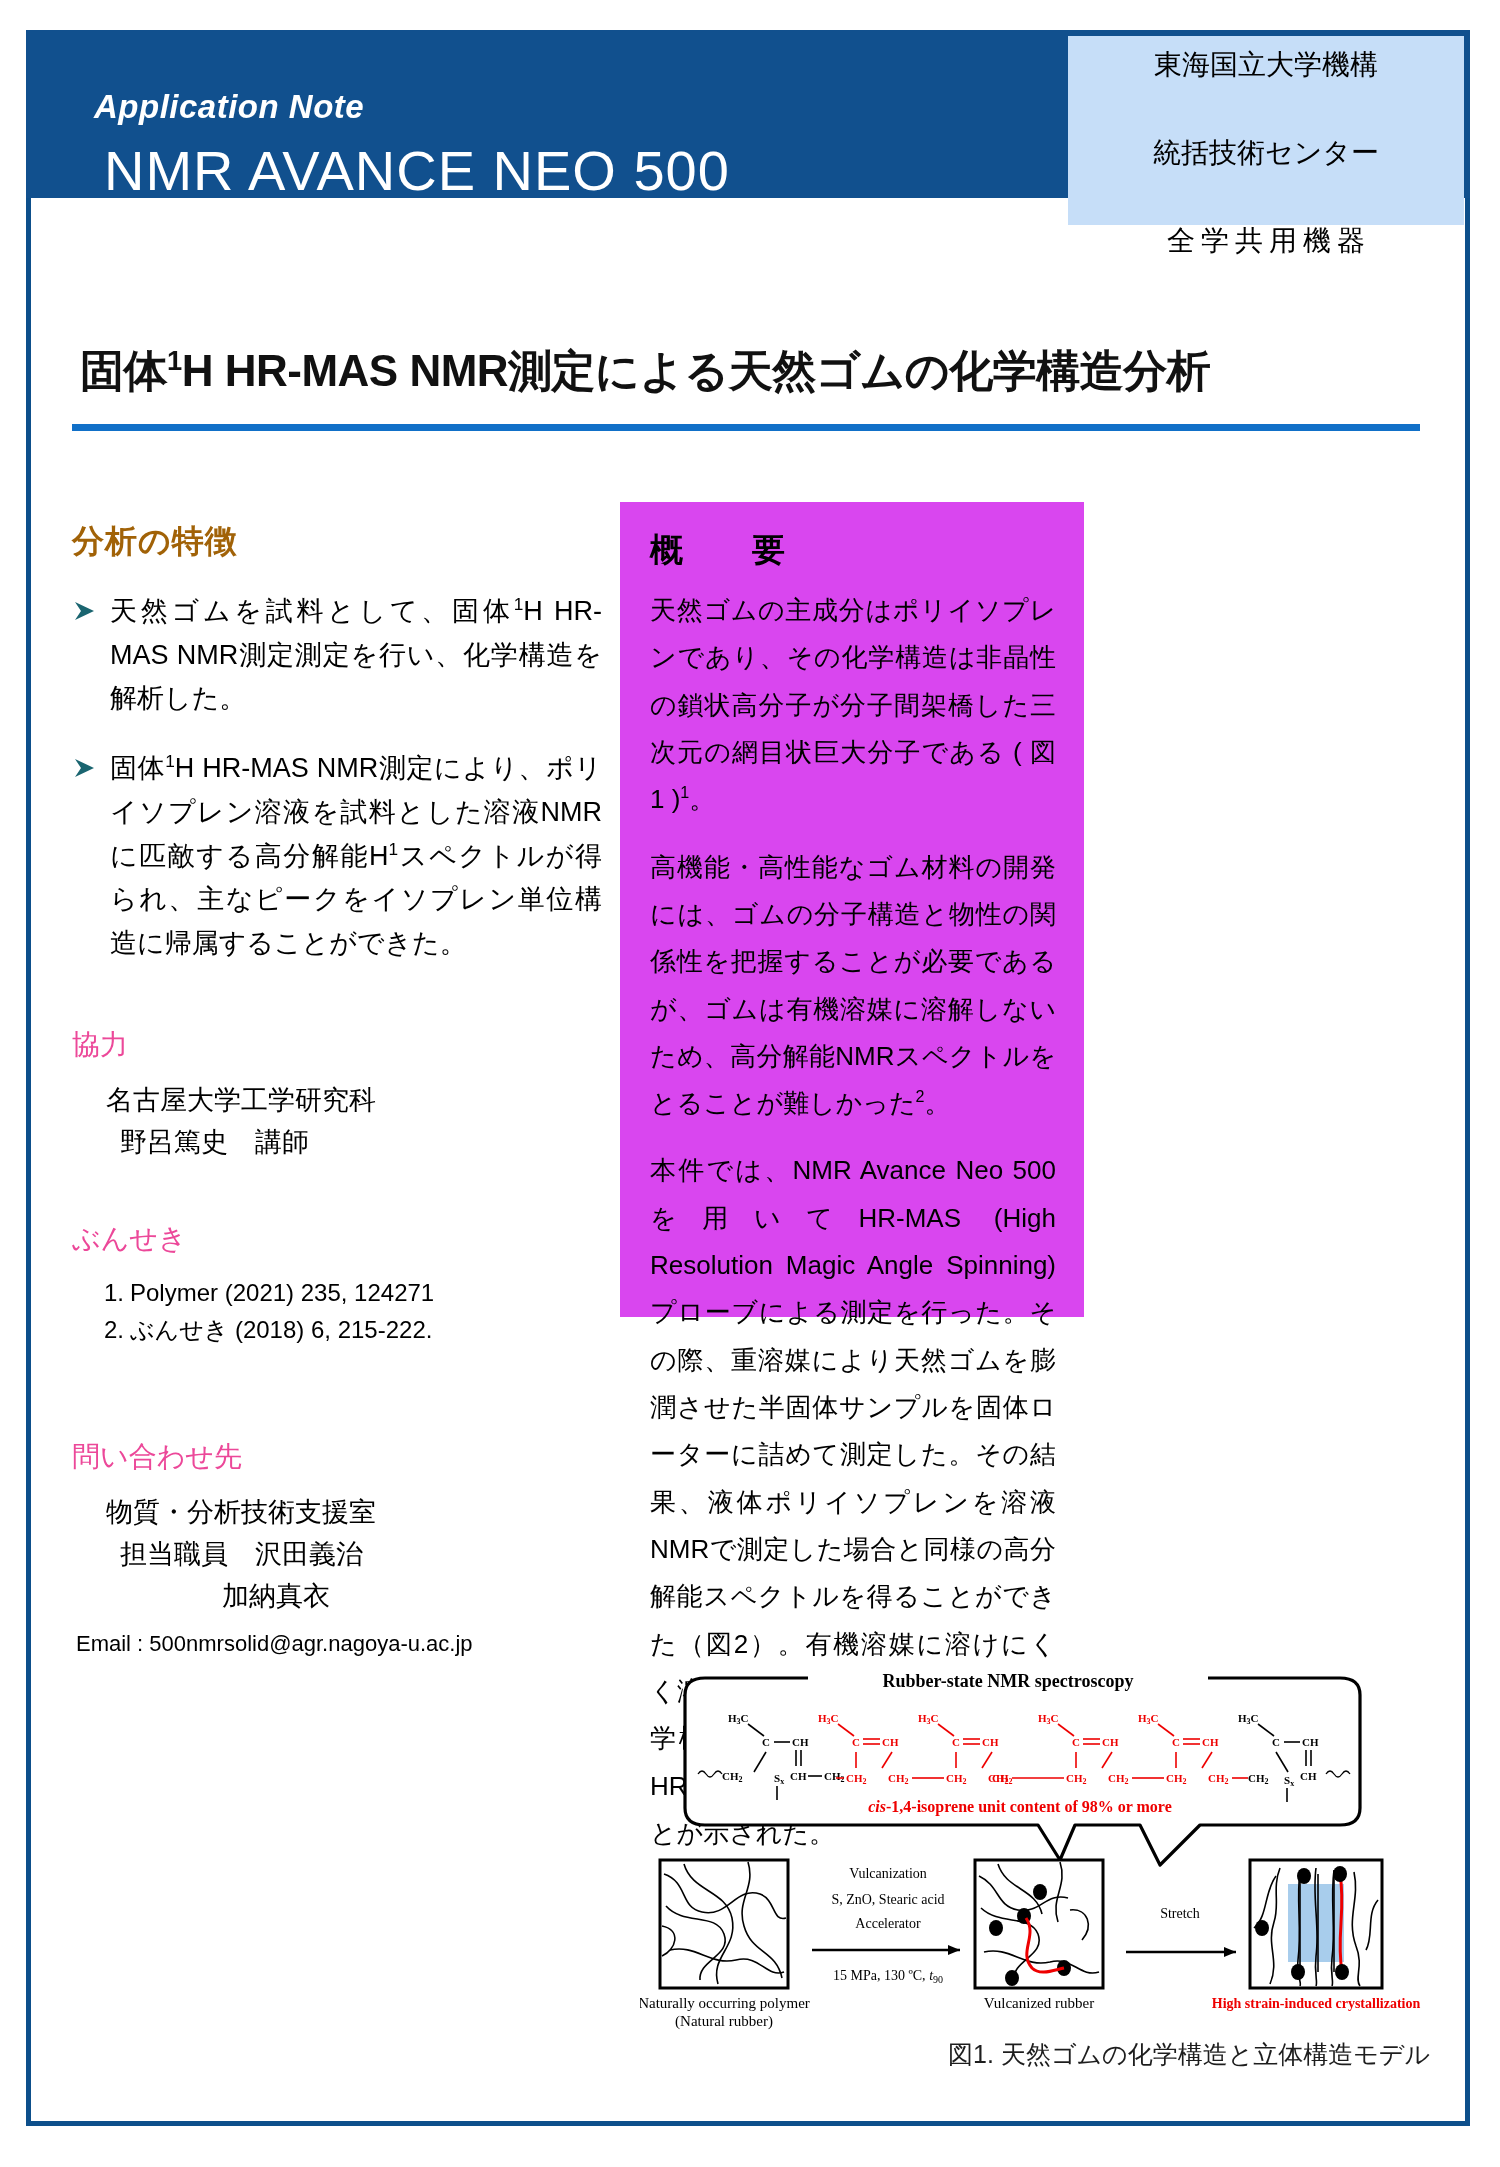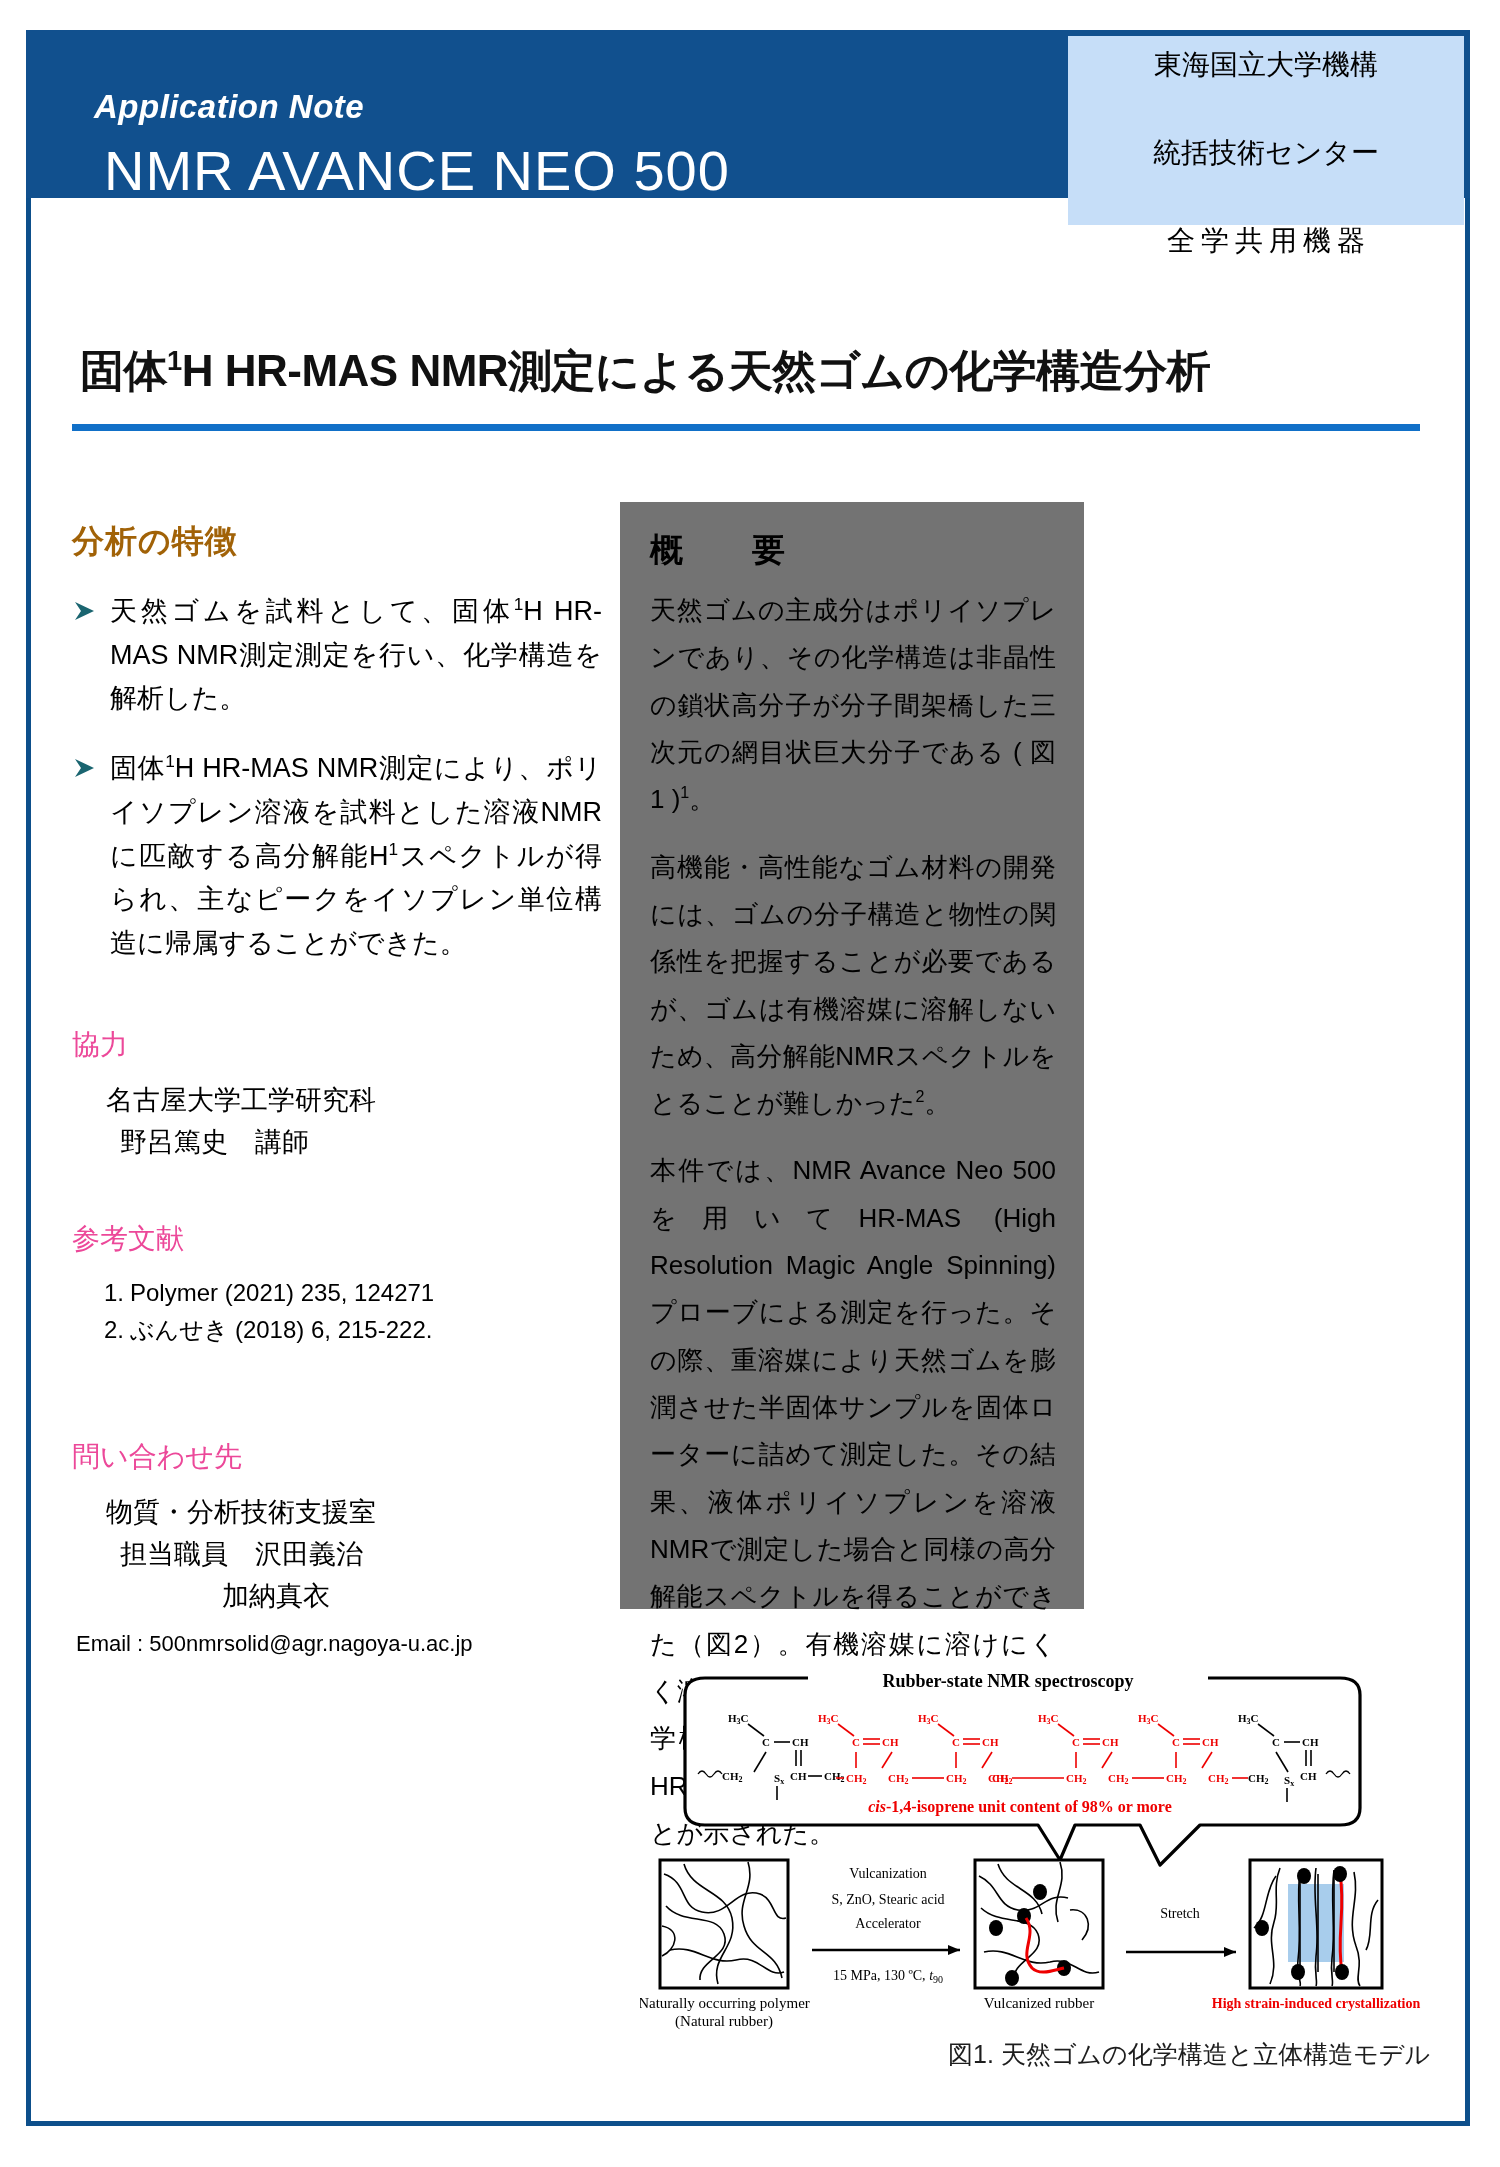--- a/index.html
+++ b/index.html
@@ -177,22 +177,22 @@
     margin-top: 14px;
     margin-left: 4px;
   }
 
   
   #summary-box {
     position: absolute;
     left: 620px;
     top: 502px;
     width: 464px;
-    height: 1107px;
-    background: #737373;
+    height: 815px;
+    background: #d946ef;
     box-sizing: border-box;
     padding: 26px 28px 0 30px;
   }
   #summary-head {
     font-size: 33px;
     font-weight: bold;
     letter-spacing: 18px;
     margin: 0 0 14px 0;
   }
   .sum-p {
@@ -263,21 +263,21 @@
     </div>
 
     <div class="gap-md"></div>
 
     <div class="sec-head-plain">協力</div>
     <div class="indent-1">名古屋大学工学研究科</div>
     <div class="indent-2">野呂篤史　講師</div>
 
     <div class="gap-lg"></div>
 
-    <div class="sec-head-plain">参考文献</div>
+    <div class="sec-head-plain">ぶんせき</div>
     <ul class="ref-list">
       <li>
         <span class="ref-num">1.</span>
         <span class="ref-txt">Polymer (2021) 235, 124271</span>
       </li>
       <li>
         <span class="ref-num">2.</span>
         <span class="ref-txt">ぶんせき (2018) 6, 215-222.</span>
       </li>
     </ul>

